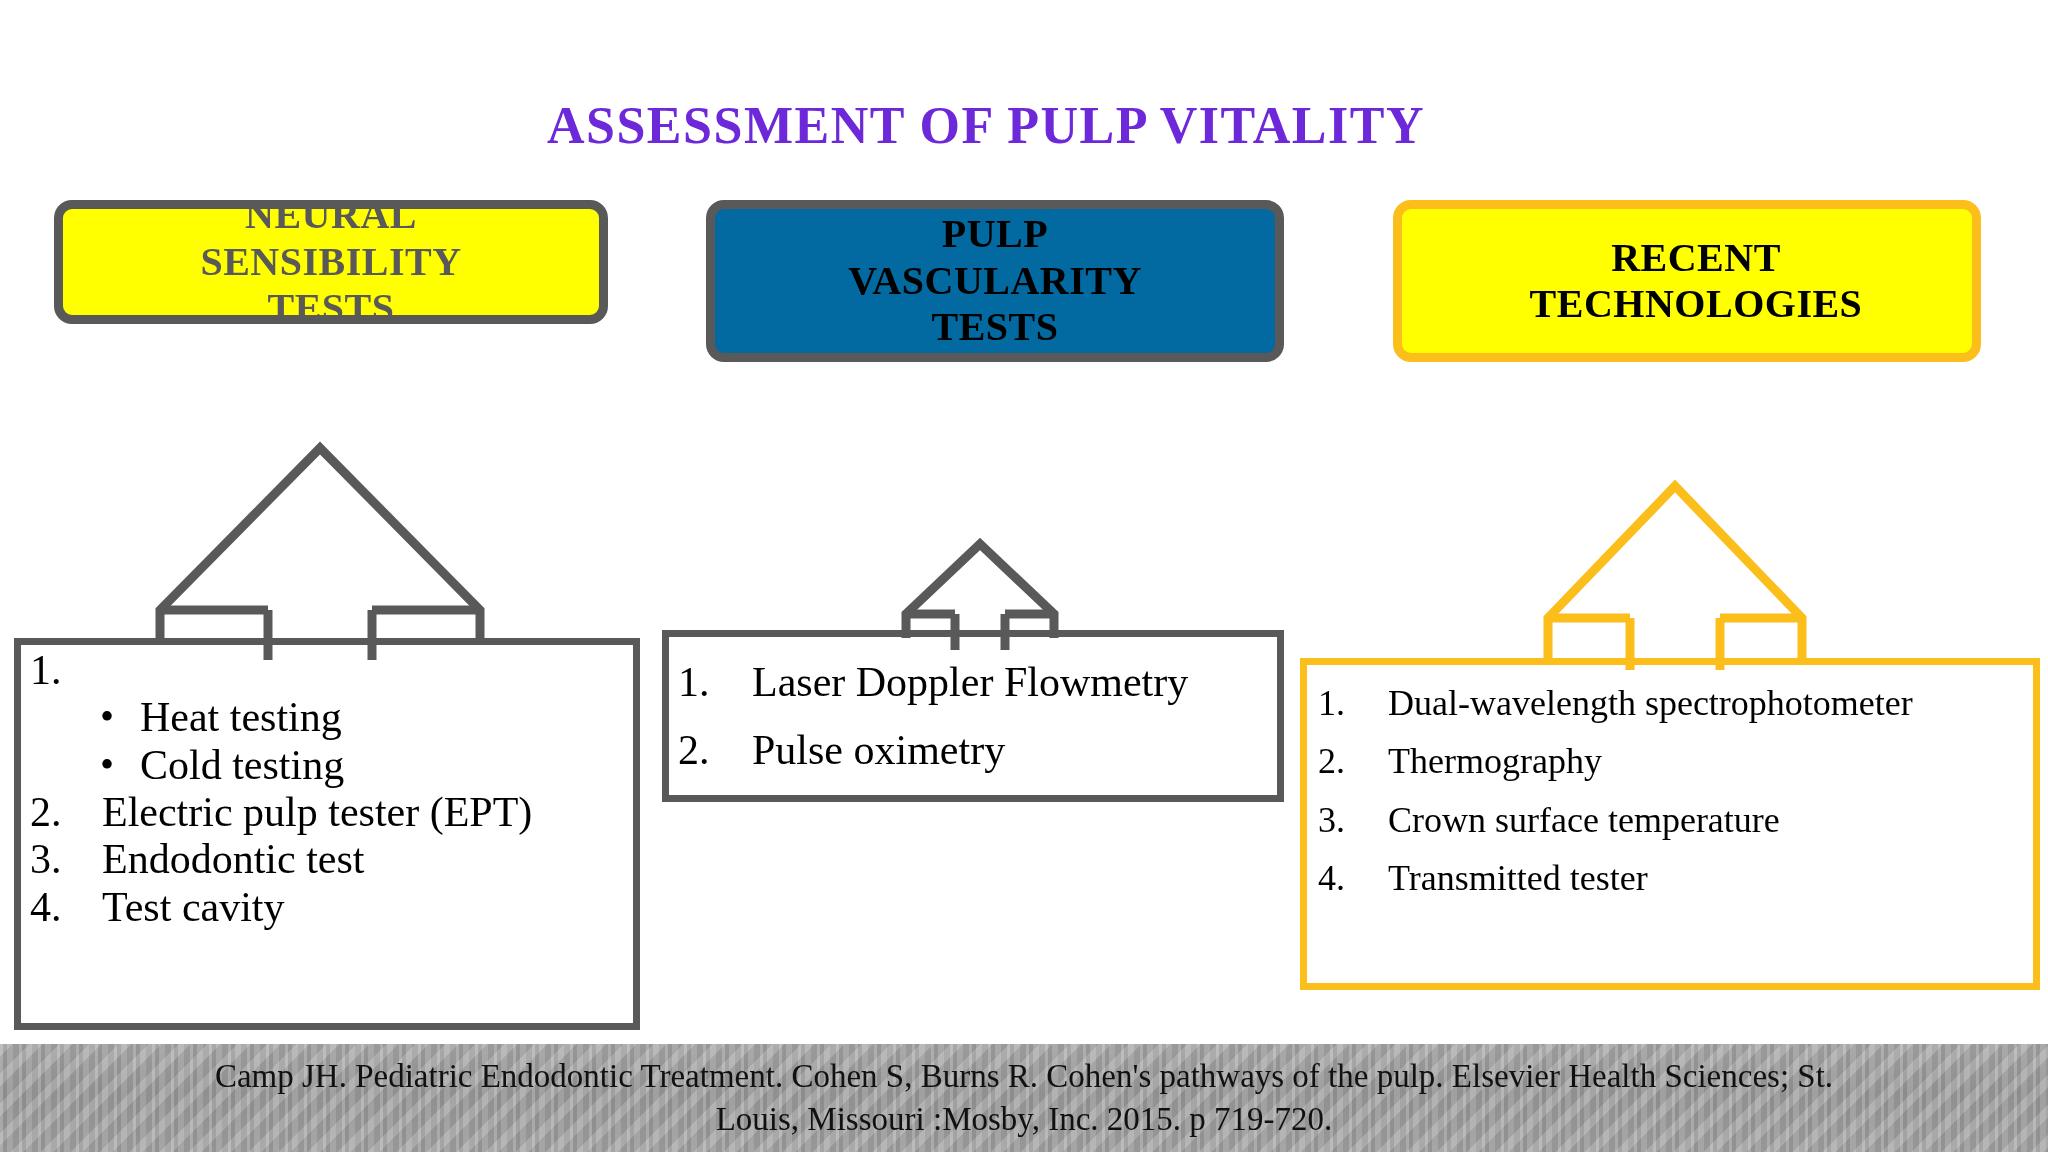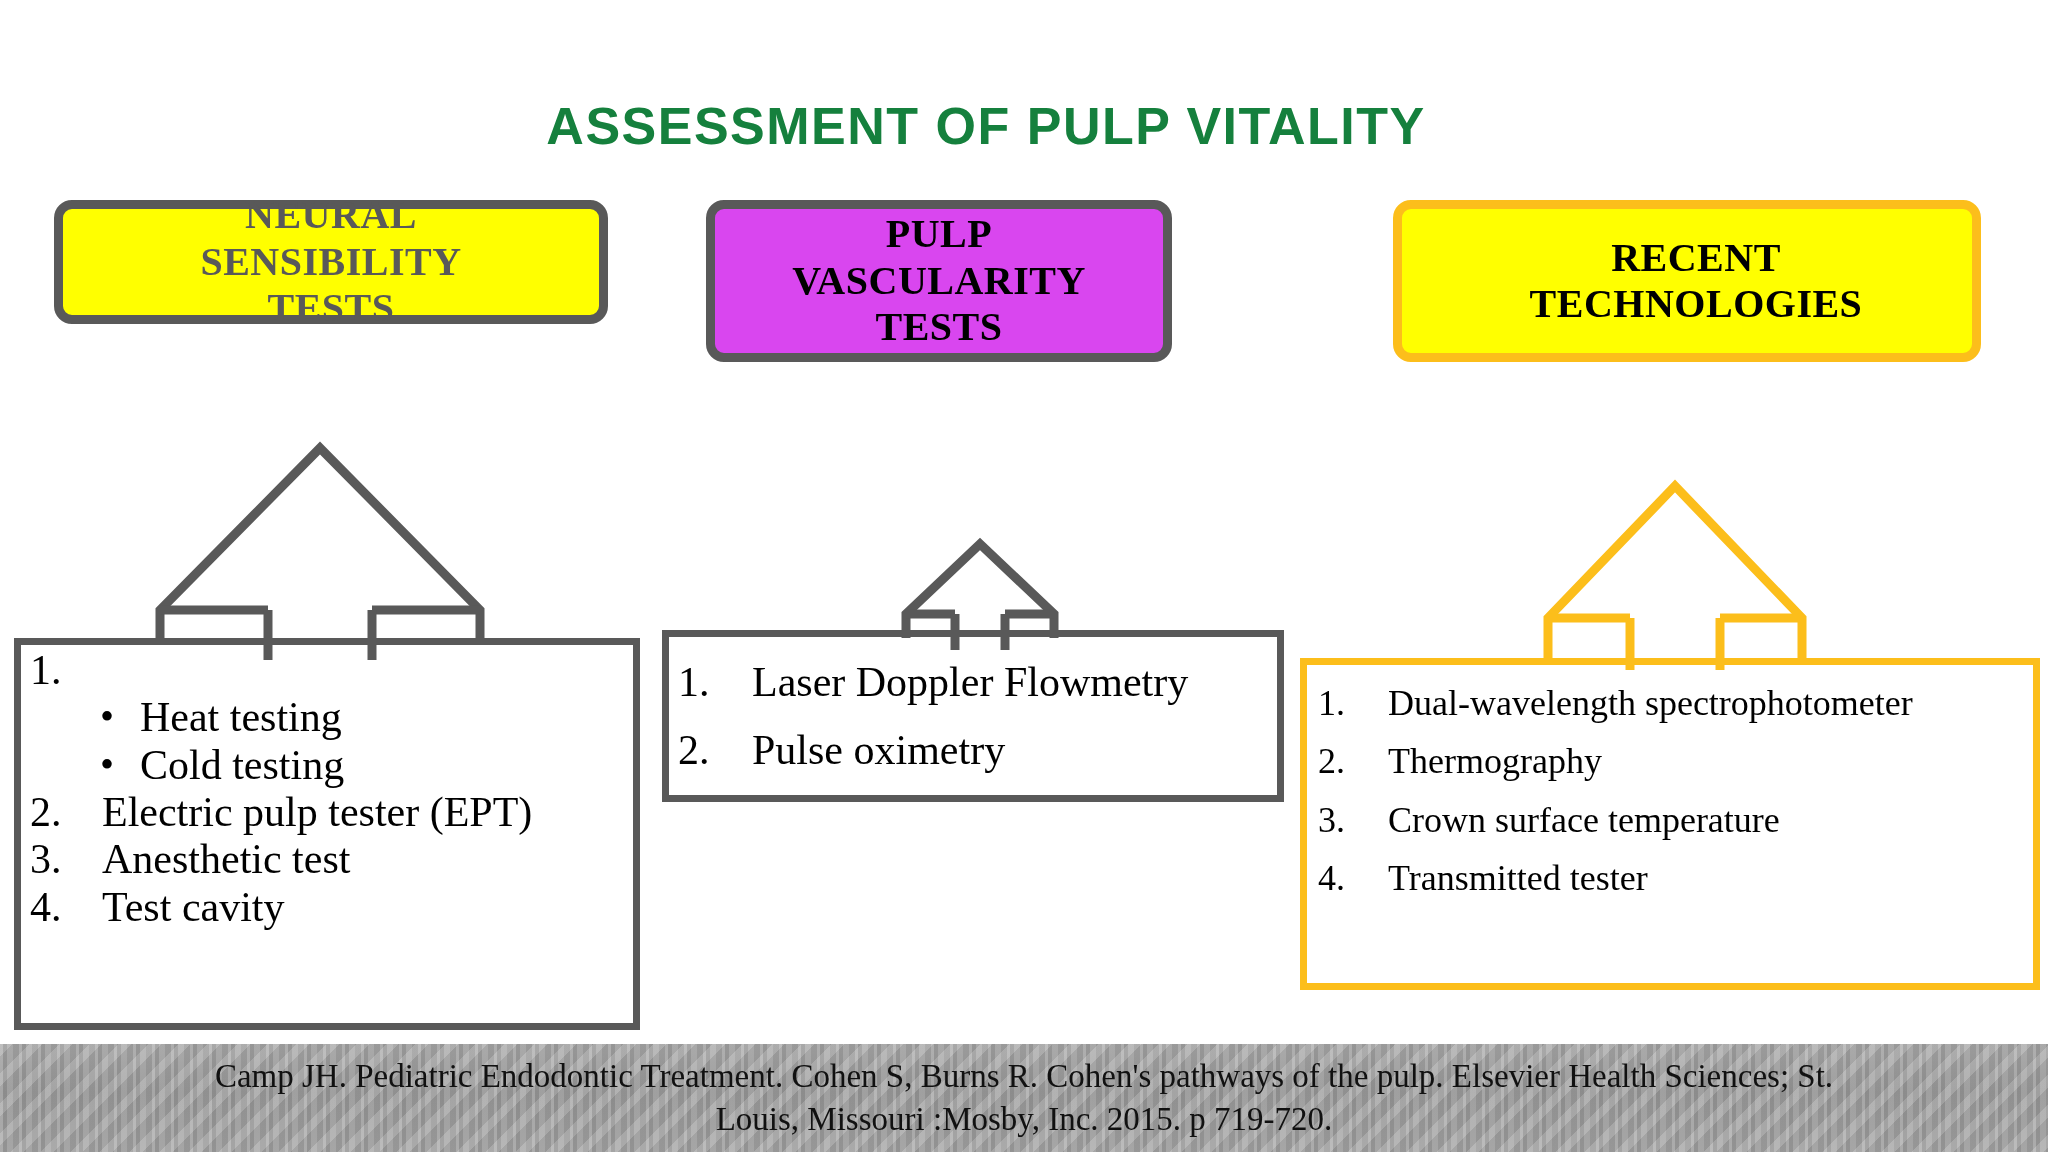--- a/index.html
+++ b/index.html
@@ -16,25 +16,25 @@
     background: #ffffff;
   }
 
   
   #slide-title {
     position: absolute;
     left: 0;
     top: 96px;
     width: 1972px;
     text-align: center;
-    font-family: Liberation Sans, sans-serif;
+    font-family: Liberation Serif, serif;
     font-weight: bold;
     font-size: 52px;
     letter-spacing: 1.5px;
-    color: #15803d;
+    color: #6d28d9;
     white-space: nowrap;
   }
 
   
   .header-box {
     position: absolute;
     border-radius: 18px;
     box-sizing: border-box;
     display: flex;
     align-items: center;
@@ -57,23 +57,23 @@
     width: 554px;
     height: 124px;
     background: #ffff00;
     border: 9px solid #595959;
   }
   #header-box-1 .hb-text { color: #595959; }
 
   #header-box-2 {
     left: 706px;
     top: 200px;
-    width: 466px;
+    width: 578px;
     height: 162px;
-    background: #d946ef;
+    background: #0369a1;
     border: 9px solid #595959;
   }
   #header-box-2 .hb-text { color: #000000; }
 
   #header-box-3 {
     left: 1393px;
     top: 200px;
     width: 588px;
     height: 162px;
     background: #ffff00;
@@ -230,21 +230,21 @@
   <div class="sub-row">
     <span class="sub-bullet">•</span>
     <span class="li-text">Cold testing</span>
   </div>
   <div class="li-row">
     <span class="li-num">2.</span>
     <span class="li-text">Electric pulp tester (EPT)</span>
   </div>
   <div class="li-row">
     <span class="li-num">3.</span>
-    <span class="li-text">Anesthetic test</span>
+    <span class="li-text">Endodontic test</span>
   </div>
   <div class="li-row">
     <span class="li-num">4.</span>
     <span class="li-text">Test cavity</span>
   </div>
 </div>
 
 <div class="list-block" id="list-block-2">
   <div class="li-row">
     <span class="li-num">1.</span>

